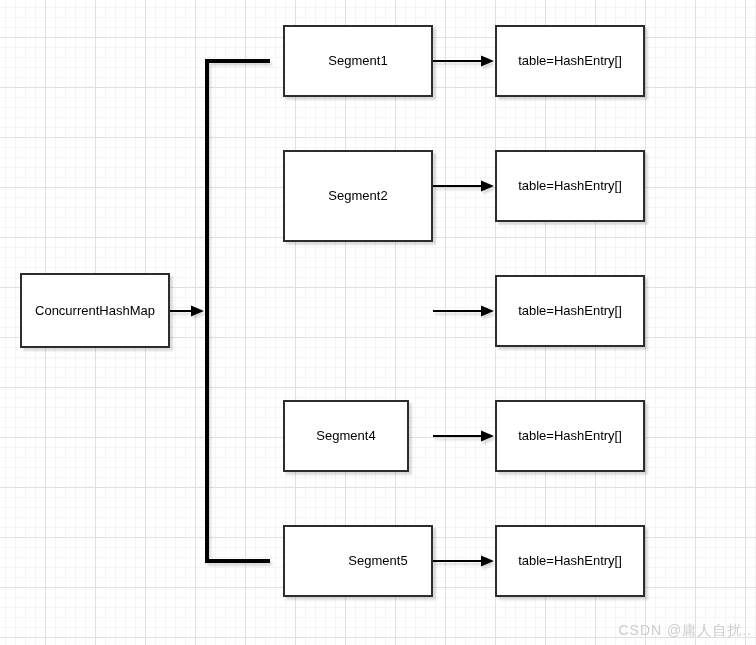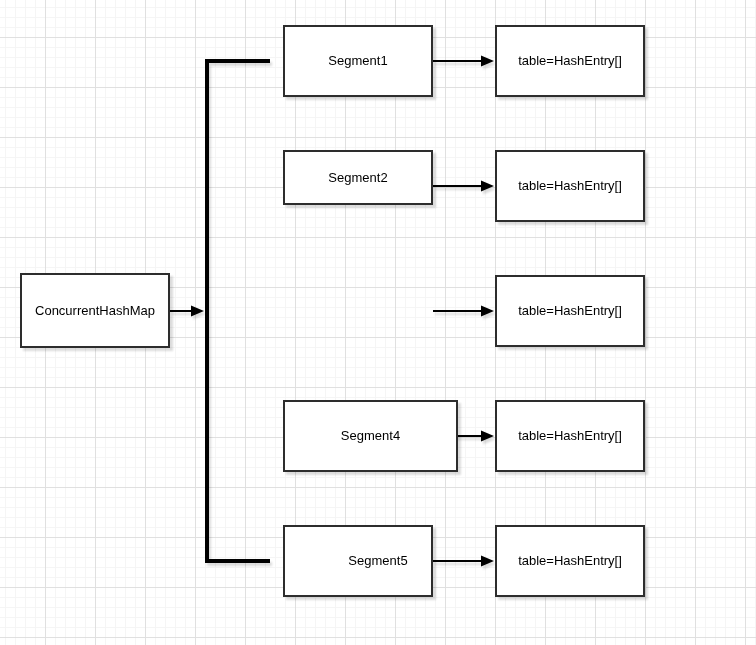--- a/index.html
+++ b/index.html
@@ -101,24 +101,24 @@
     </g>
   </svg>
 
   <div class="node" style="left:20px; top:273px; width:150px; height:75px;">
     <span class="node-label">ConcurrentHashMap</span>
   </div>
 
   <div class="node" style="left:283px; top:25px; width:150px; height:72px;">
     <span class="node-label">Segment1</span>
   </div>
-  <div class="node" style="left:283px; top:150px; width:150px; height:55px;">
+  <div class="node" style="left:283px; top:150px; width:150px; height:92px;">
     <span class="node-label">Segment2</span>
   </div>
-  <div class="node" style="left:283px; top:400px; width:175px; height:72px;">
+  <div class="node" style="left:283px; top:400px; width:126px; height:72px;">
     <span class="node-label">Segment4</span>
   </div>
   <div class="node" style="left:283px; top:525px; width:150px; height:72px;padding-left:40px;">
     <span class="node-label">Segment5</span>
   </div>
 
   <div class="node" style="left:495px; top:25px; width:150px; height:72px;">
     <span class="node-label">table=HashEntry[]</span>
   </div>
   <div class="node" style="left:495px; top:150px; width:150px; height:72px;">
@@ -127,14 +127,15 @@
   <div class="node" style="left:495px; top:275px; width:150px; height:72px;">
     <span class="node-label">table=HashEntry[]</span>
   </div>
   <div class="node" style="left:495px; top:400px; width:150px; height:72px;">
     <span class="node-label">table=HashEntry[]</span>
   </div>
   <div class="node" style="left:495px; top:525px; width:150px; height:72px;">
     <span class="node-label">table=HashEntry[]</span>
   </div>
 
+  <div class="watermark">CSDN @庸人自扰..</div>
 
 </div>
 
 </body></html>

